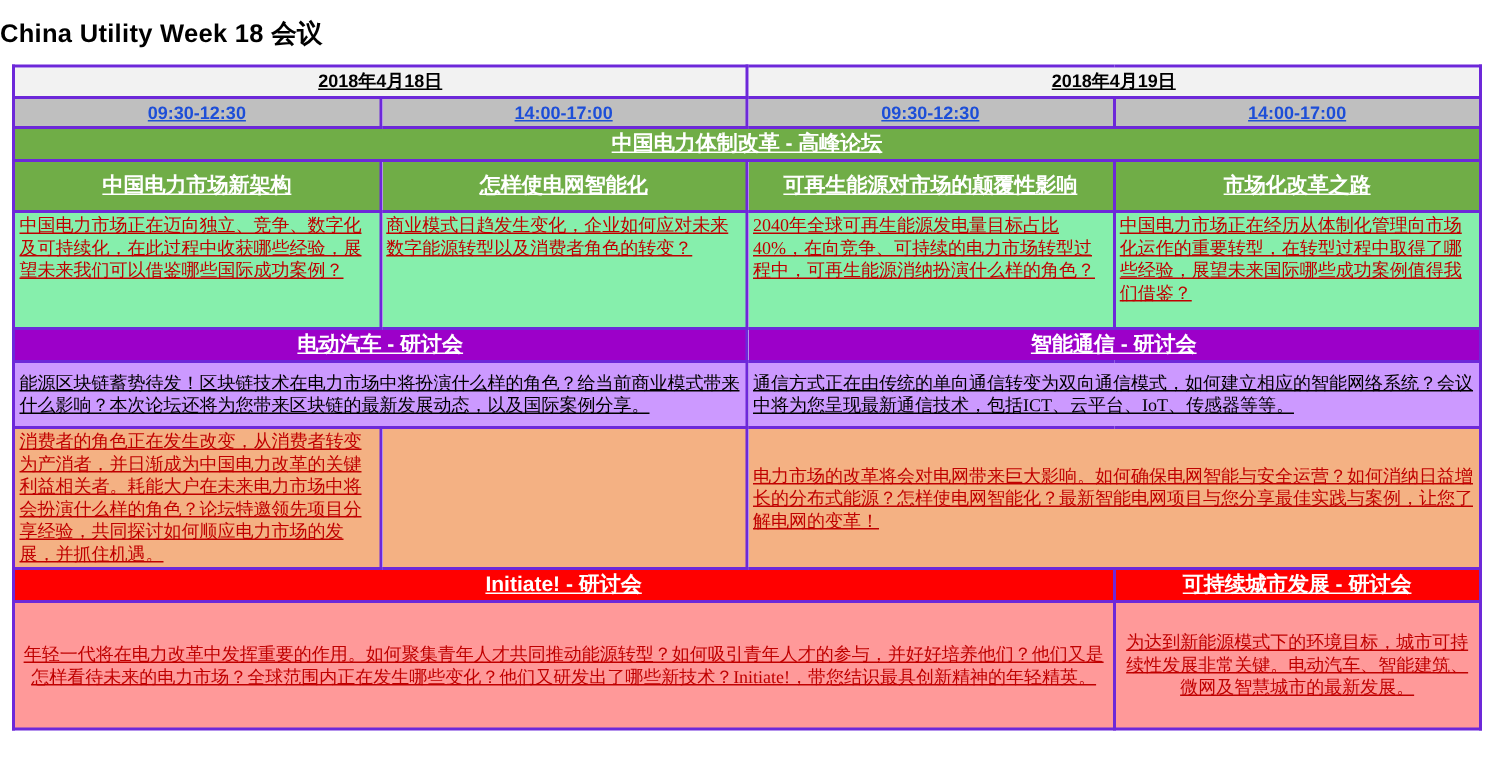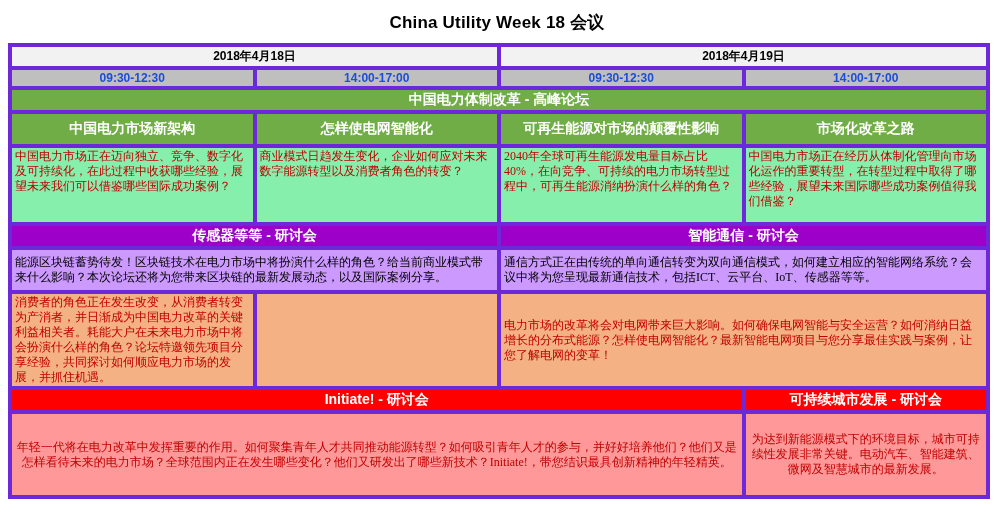--- a/index.html
+++ b/index.html
@@ -4,39 +4,40 @@
 <style>
   * { box-sizing: border-box; }
   html, body {
     margin: 0; padding: 0;
     width: 994px; height: 515px;
     background: #ffffff;
     font-family: "Liberation Sans", "DejaVu Sans", sans-serif;
   }
   .page-title {
     width: 994px;
-    text-align: center;
+    text-align: left;
     font-size: 17px;
     font-weight: bold;
     color: #000000;
     padding-top: 11px;
     margin: 0 0 9px 0;
     letter-spacing: 0.2px;
   }
   table.schedule {
     margin-left: 8px;
     width: 978px;
     border-collapse: collapse;
     table-layout: fixed;
     border: 2px solid #000000;
   }
   table.schedule td {
-    border: 4px solid #6d28d9;
+    border: 2px solid #6d28d9;
     padding: 1px 3px;
     overflow: hidden;
+    text-decoration: underline;
   }
   col { width: 244.5px; }
 
   
   .r-date td {
     height: 21px;
     background: #F2F2F2;
     text-align: center;
     font-weight: bold;
     font-size: 12px;
@@ -138,21 +139,21 @@
   </tr>
 
   <tr class="r-green-desc">
     <td class="desc">中国电力市场正在迈向独立、竞争、数字化及可持续化，在此过程中收获哪些经验，展望未来我们可以借鉴哪些国际成功案例？</td>
     <td class="desc">商业模式日趋发生变化，企业如何应对未来数字能源转型以及消费者角色的转变？</td>
     <td class="desc">2040年全球可再生能源发电量目标占比40%，在向竞争、可持续的电力市场转型过程中，可再生能源消纳扮演什么样的角色？</td>
     <td class="desc">中国电力市场正在经历从体制化管理向市场化运作的重要转型，在转型过程中取得了哪些经验，展望未来国际哪些成功案例值得我们借鉴？</td>
   </tr>
 
   <tr class="r-banner">
-    <td colspan="2" class="banner bg-purple">传感器等等 - 研讨会</td>
+    <td colspan="2" class="banner bg-purple">电动汽车 - 研讨会</td>
     <td colspan="2" class="banner bg-purple">智能通信 - 研讨会</td>
   </tr>
 
   <tr class="r-purple-desc">
     <td colspan="2" class="desc">能源区块链蓄势待发！区块链技术在电力市场中将扮演什么样的角色？给当前商业模式带来什么影响？本次论坛还将为您带来区块链的最新发展动态，以及国际案例分享。</td>
     <td colspan="2" class="desc">通信方式正在由传统的单向通信转变为双向通信模式，如何建立相应的智能网络系统？会议中将为您呈现最新通信技术，包括ICT、云平台、IoT、传感器等等。</td>
   </tr>
 
 
   <tr class="r-orange-desc">

